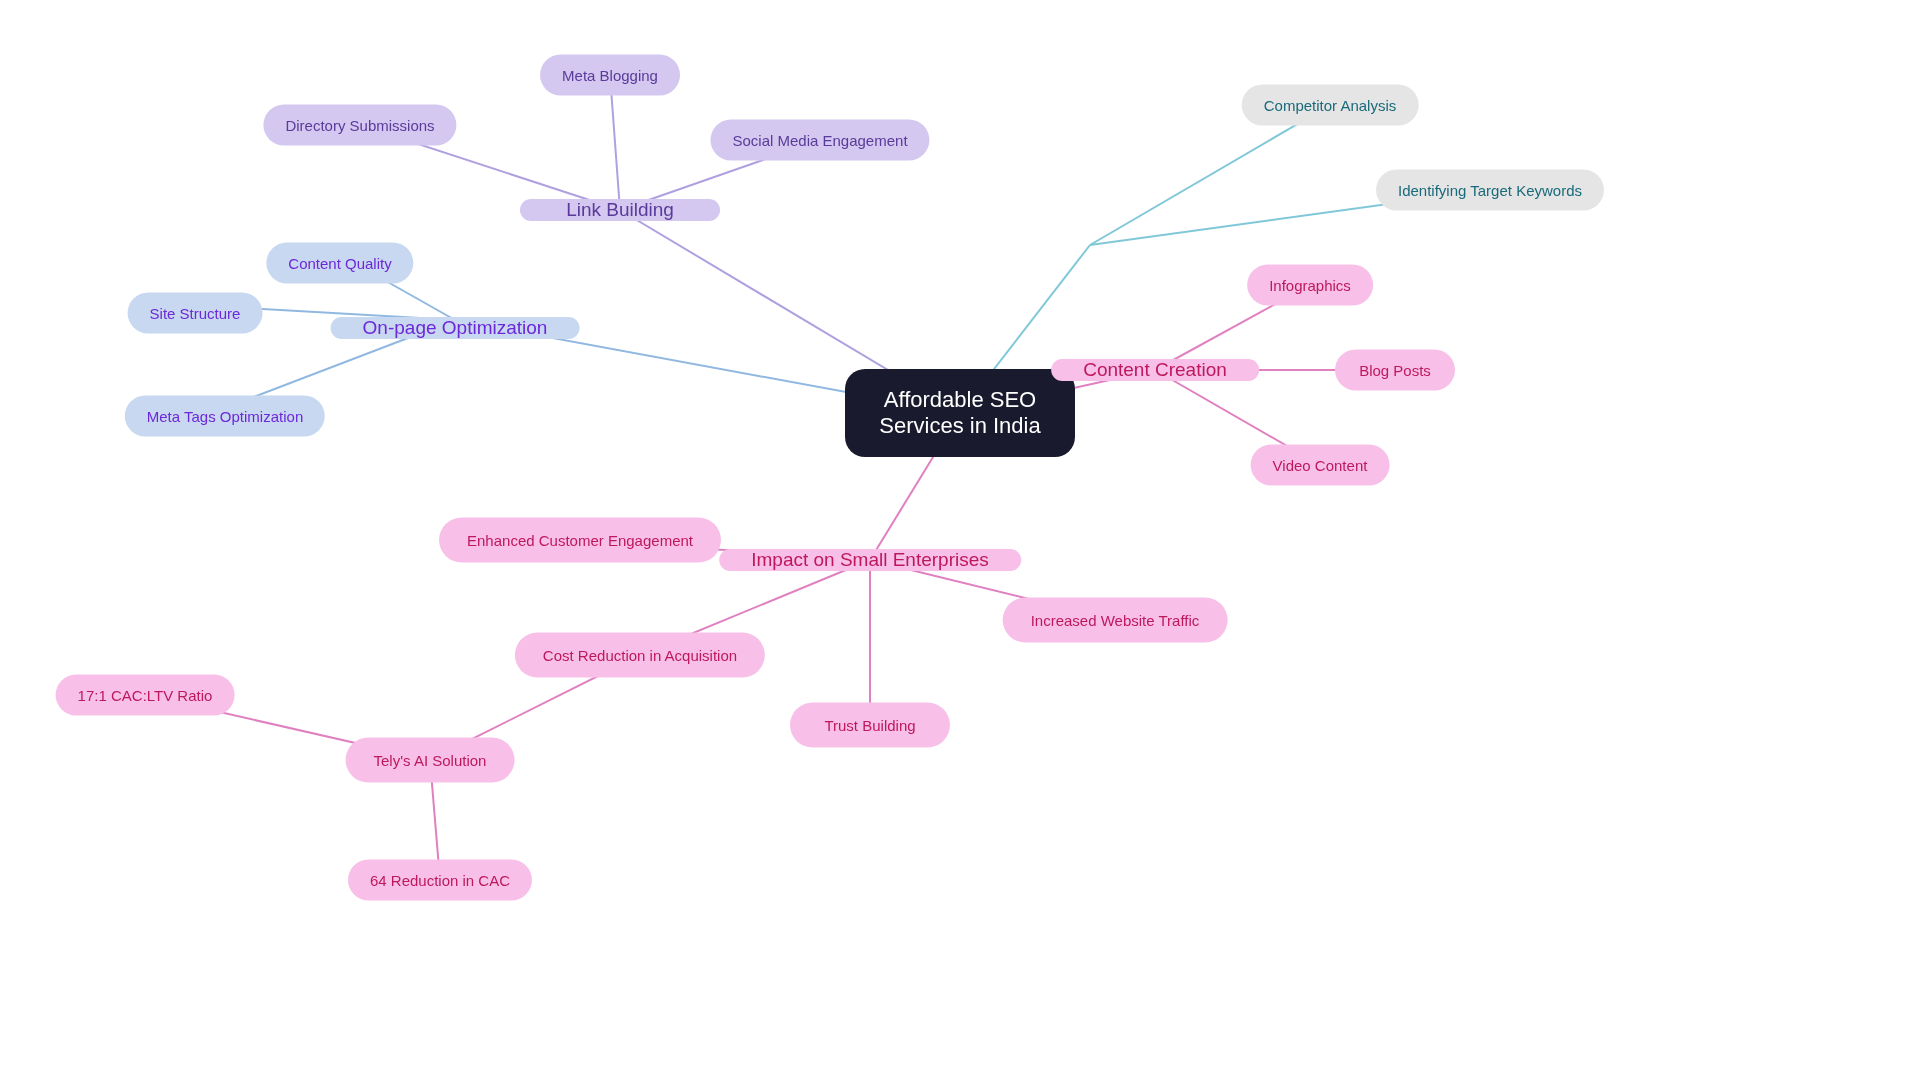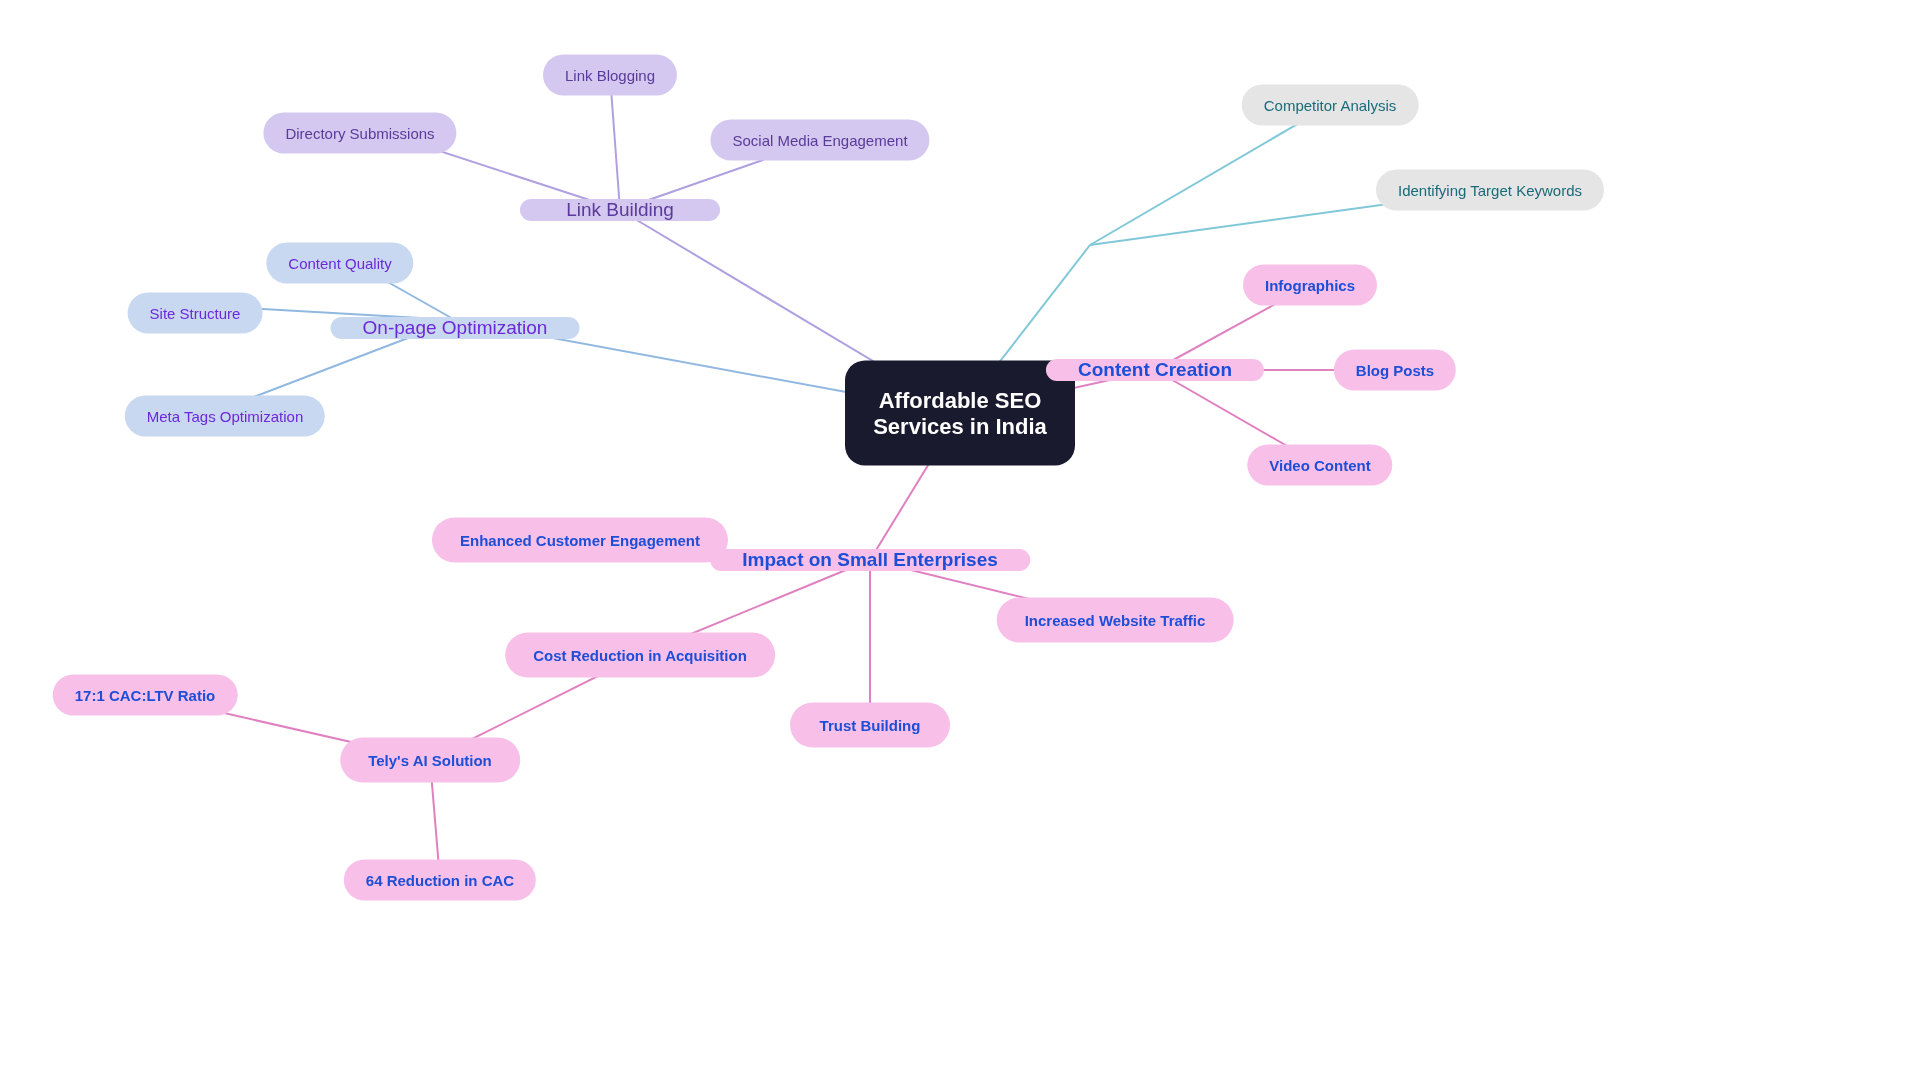--- a/index.html
+++ b/index.html
@@ -31,46 +31,45 @@
       justify-content: center;
       text-align: center;
       font-weight: 500;
       cursor: pointer;
       transform: translate(-50%, -50%);
     }
     .node-center {
       background: #1a1a2e;
       color: #ffffff;
       font-size: 22px;
-      font-weight: 700;
+      font-weight: 400;
       width: 230px;
-      height: 105px;
+      height: 88px;
       border-radius: 20px;
     }
     .node-blue {
       background: #c8d8f0;
       color: #6d28d9;
       border: none;
       margin-top: 8px;
     }
     .node-purple {
       background: #d4c8f0;
       color: #5a3a9a;
       border: none;
     }
     .node-teal {
       background: #e5e5e5;
       color: #1a6a7a;
       border: none;
     }
     .node-pink {
       background: #f8c0e8;
-      color: #1d4ed8;
+      color: #be185d;
       border: none;
-      font-weight: bold;
     }
     .node-sm {
       font-size: 15px;
       padding: 12px 22px;
       min-width: 120px;
     }
     .node-md {
       font-size: 15px;
       padding: 14px 28px;
       min-width: 160px;
@@ -105,22 +104,22 @@
       <line x1="870" y1="560" x2="580" y2="540" stroke="#e080c0" stroke-width="2"></line>
       <line x1="870" y1="560" x2="640" y2="655" stroke="#e080c0" stroke-width="2"></line>
       <line x1="870" y1="560" x2="870" y2="725" stroke="#e080c0" stroke-width="2"></line>
       <line x1="870" y1="560" x2="1115" y2="620" stroke="#e080c0" stroke-width="2"></line>
       <line x1="640" y1="655" x2="430" y2="760" stroke="#e080c0" stroke-width="2"></line>
       <line x1="430" y1="760" x2="145" y2="695" stroke="#e080c0" stroke-width="2"></line>
       <line x1="430" y1="760" x2="440" y2="880" stroke="#e080c0" stroke-width="2"></line>
     </svg>
 <div class="node node-center" style="left: 960px; top: 413px;">Affordable SEO Services in India</div>
     <div class="node node-purple node-lg" style="left: 620px; top: 210px;">Link Building</div>
-    <div class="node node-purple node-sm" style="left: 610px; top: 75px;">Link Blogging</div>
-    <div class="node node-purple node-sm" style="left: 360px; top: 133px;">Directory Submissions</div>
+    <div class="node node-purple node-sm" style="left: 610px; top: 75px;">Meta Blogging</div>
+    <div class="node node-purple node-sm" style="left: 360px; top: 125px;">Directory Submissions</div>
     <div class="node node-purple node-sm" style="left: 820px; top: 140px;">Social Media Engagement</div>
     <div class="node node-blue node-lg" style="left: 455px; top: 320px;">On-page Optimization</div>
     <div class="node node-blue node-sm" style="left: 340px; top: 255px;">Content Quality</div>
     <div class="node node-blue node-sm" style="left: 195px; top: 305px;">Site Structure</div>
     <div class="node node-blue node-sm" style="left: 225px; top: 408px;">Meta Tags Optimization</div>
     <div class="node node-teal node-sm" style="left: 1330px; top: 105px;">Competitor Analysis</div>
     <div class="node node-teal node-sm" style="left: 1490px; top: 190px;">Identifying Target Keywords</div>
     <div class="node node-pink node-lg" style="left: 1155px; top: 370px;">Content Creation</div>
     <div class="node node-pink node-sm" style="left: 1310px; top: 285px;">Infographics</div>
     <div class="node node-pink node-sm" style="left: 1395px; top: 370px;">Blog Posts</div>

